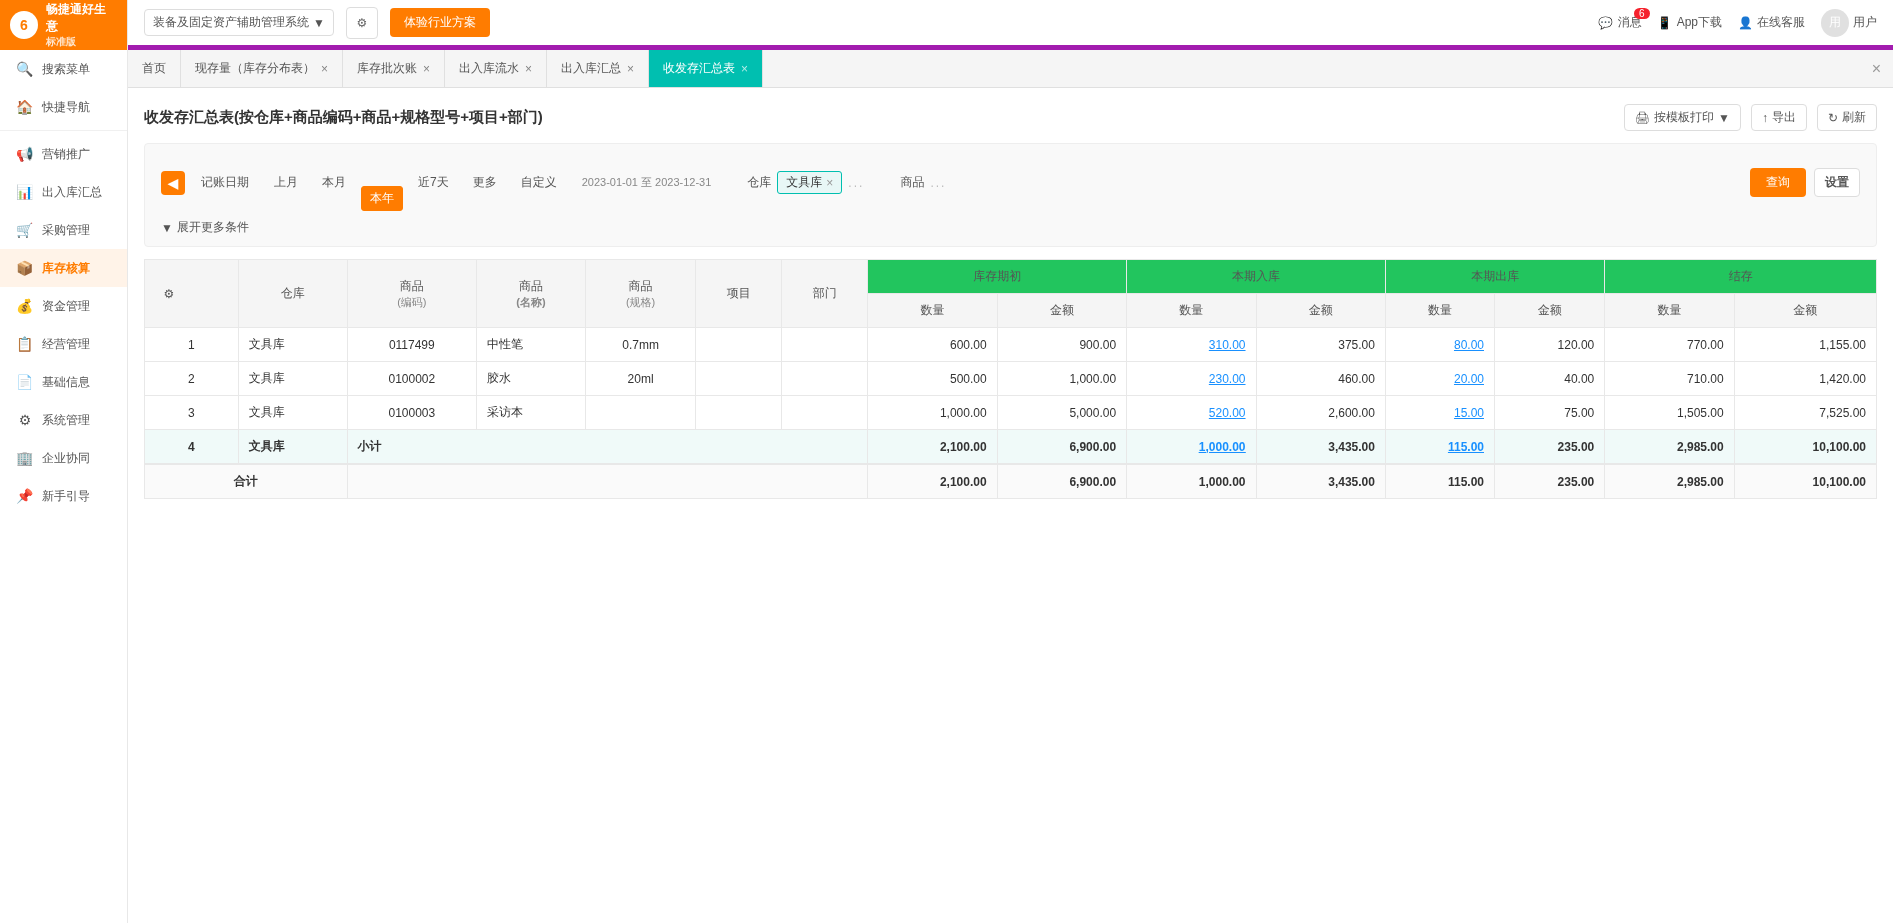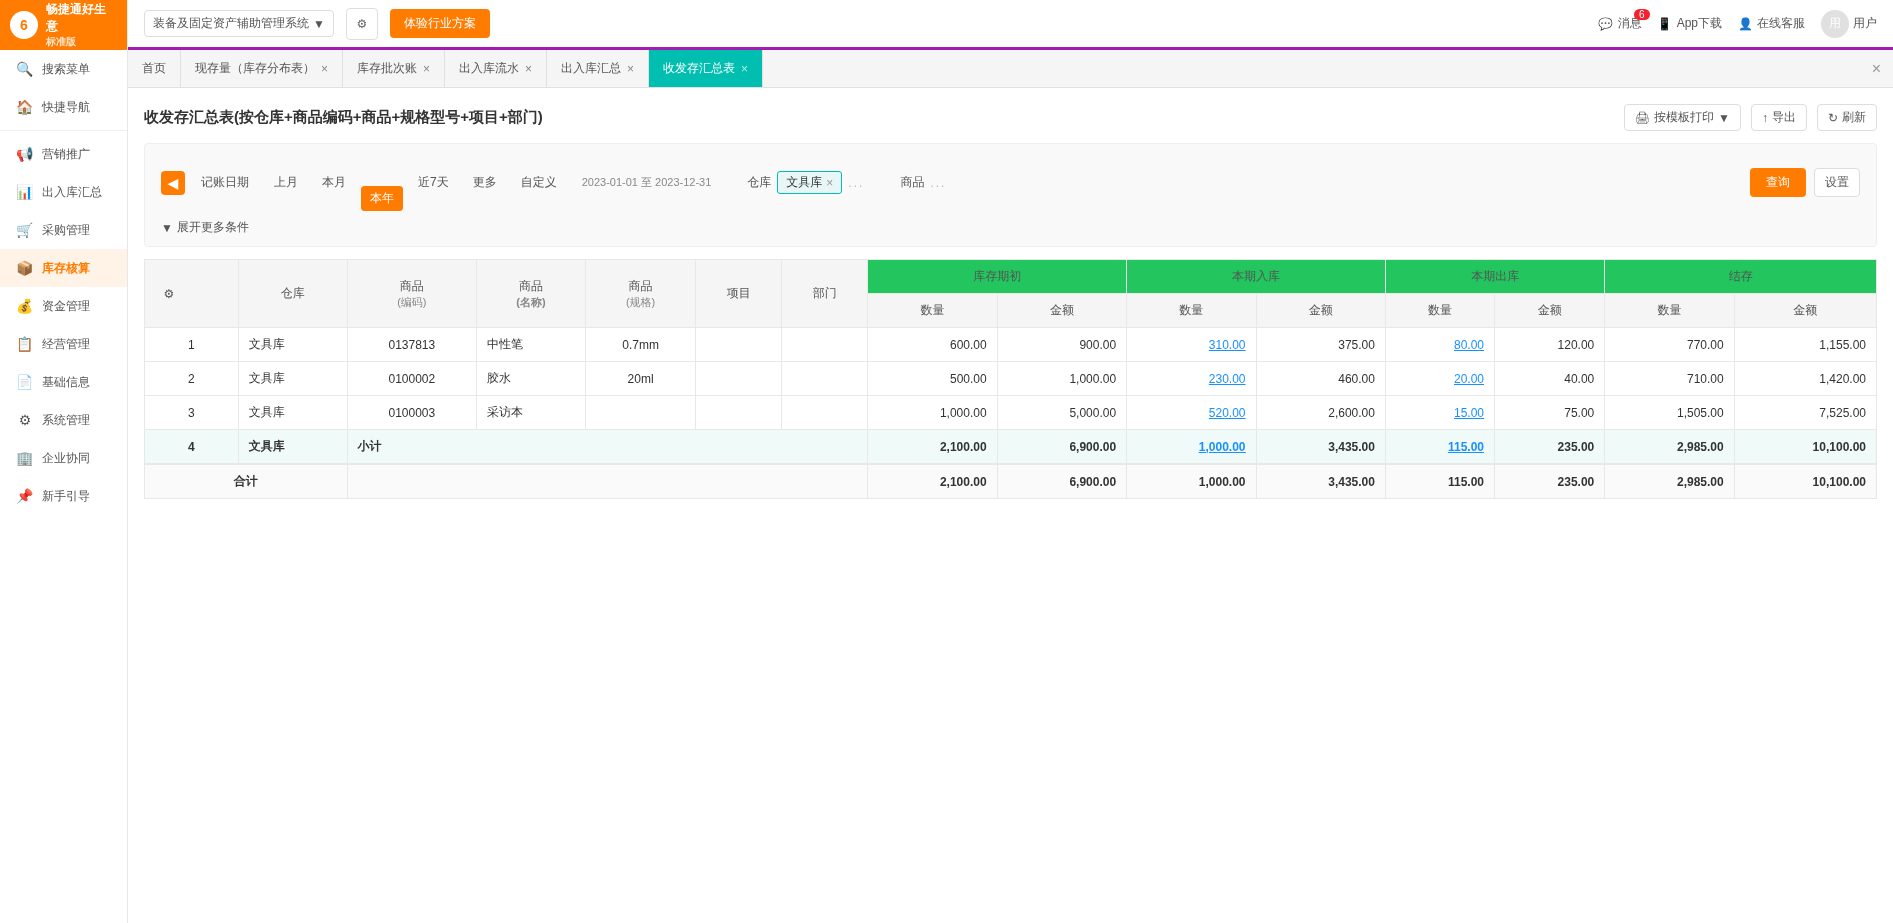--- a/index.html
+++ b/index.html
@@ -8,21 +8,21 @@
     
     .sidebar { position: fixed; left: 0; top: 0; width: 128px; height: 100%; background: #fff; border-right: 1px solid #e8e8e8; z-index: 100; }
     .sidebar-header { background: #ff7c00; height: 50px; display: flex; align-items: center; padding: 0 10px; color: #fff; font-size: 13px; font-weight: bold; }
     .sidebar-header .logo { width: 28px; height: 28px; background: #fff; border-radius: 50%; display: flex; align-items: center; justify-content: center; margin-right: 8px; color: #ff7c00; font-weight: bold; font-size: 14px; flex-shrink: 0; }
     .sidebar-item { display: flex; align-items: center; padding: 10px 16px; cursor: pointer; color: #555; font-size: 12px; transition: background 0.2s; }
     .sidebar-item.active { background: #fff3e8; color: #ff7c00; font-weight: bold; }
     .sidebar-item .s-icon { width: 18px; height: 18px; margin-right: 8px; display: flex; align-items: center; justify-content: center; font-size: 14px; flex-shrink: 0; }
     .sidebar-divider { height: 1px; background: #f0f0f0; margin: 4px 0; }
 
     
-    .topbar { position: fixed; left: 128px; top: 0; right: 0; height: 50px; background: #fff; border-bottom: 3px solid #a21caf; display: flex; justify-content: space-between; padding: 17px 16px; z-index: 99; }
+    .topbar { position: fixed; left: 128px; top: 0; right: 0; height: 50px; background: #fff; border-bottom: 5px solid #a21caf; display: flex; justify-content: space-between; padding: 17px 16px; z-index: 99; }
     .topbar-left { display: flex; align-items: center; gap: 12px; }
     .topbar-select { border: 1px solid #ddd; border-radius: 4px; padding: 4px 8px; font-size: 12px; color: #555; background: #fff; cursor: pointer; display: flex; align-items: center; gap: 4px; }
     .topbar-btn-settings { width: 32px; height: 32px; border: 1px solid #ddd; border-radius: 4px; display: flex; align-items: center; justify-content: center; cursor: pointer; color: #666; }
     .topbar-btn-experience { background: #ff7c00; color: #fff; border: none; border-radius: 4px; padding: 6px 14px; cursor: pointer; font-size: 12px; }
     .topbar-right { display: flex; align-items: center; gap: 16px; }
     .topbar-right-item { display: flex; align-items: center; gap: 4px; cursor: pointer; color: #555; font-size: 12px; position: relative; }
     .badge { position: absolute; top: -6px; right: -8px; background: #f5222d; color: #fff; border-radius: 8px; font-size: 10px; padding: 0 4px; min-width: 16px; text-align: center; }
     .user-avatar { width: 28px; height: 28px; background: #e0e0e0; border-radius: 50%; display: flex; align-items: center; justify-content: center; color: #fff; font-size: 12px; }
 
     
@@ -54,21 +54,21 @@
     .filter-date-btn.normal { color: #555; background: transparent; }
     .filter-date-btn.active { background: #ff7c00; color: #fff; border-color: #ff7c00; margin-top: 32px; }
     .filter-date-range { font-size: 11px; color: #888; white-space: nowrap; }
     .filter-warehouse { display: flex; align-items: center; gap: 6px; margin-left: 20px; }
     .filter-tag { background: #e8f7f6; border: 1px solid #00bfb0; border-radius: 3px; padding: 2px 8px; font-size: 12px; color: #333; display: flex; align-items: center; gap: 4px; }
     .filter-tag-close { cursor: pointer; color: #999; font-size: 12px; }
     .filter-dots { color: #bbb; cursor: pointer; letter-spacing: 2px; }
     .filter-goods { display: flex; align-items: center; gap: 6px; margin-left: 20px; }
     .filter-actions { margin-left: auto; display: flex; gap: 8px; }
     .btn-query { background: #ff7c00; color: #fff; border: none; border-radius: 4px; padding: 5px 16px; cursor: pointer; font-size: 12px; }
-    .btn-settings { border: 1px solid #ddd; background: #fff; border-radius: 4px; padding: 5px 10px; cursor: pointer; font-size: 12px; color: #555; }
+    .btn-settings { border: 1px solid #ddd; background: #fff; border-radius: 4px; padding: 5px 10px; cursor: pointer; font-size: 12px; color: #555; font-weight: bold; }
     .expand-btn { display: flex; align-items: center; gap: 4px; font-size: 12px; color: #555; cursor: pointer; margin-top: 8px; }
 
     
     .table-wrap { overflow-x: auto; }
     table { width: 100%; border-collapse: collapse; font-size: 12px; }
     thead tr { background: #f5f5f5; }
     thead th { padding: 8px 10px; text-align: center; border: 1px solid #e8e8e8; color: #555; font-weight: normal; white-space: nowrap; }
     thead th.group-header { background: #22c55e; }
     tbody tr { background: #fff; }
     tbody tr.subtotal { background: #f0faf9; font-weight: bold; }
@@ -297,21 +297,21 @@
             <th>金额</th>
             <th>数量</th>
             <th>金额</th>
           </tr>
         </thead>
         <tbody id="table-body">
 
         <tr>
     <td>1</td>
     <td class="text-left">文具库</td>
-    <td>0137813</td>
+    <td>0117499</td>
     <td class="text-left">中性笔</td>
     <td>0.7mm</td>
     <td></td>
     <td></td>
     <td class="number">600.00</td>
     <td class="number">900.00</td>
     <td class="link">310.00</td>
     <td class="number">375.00</td>
     <td class="link">80.00</td>
     <td class="number">120.00</td>

